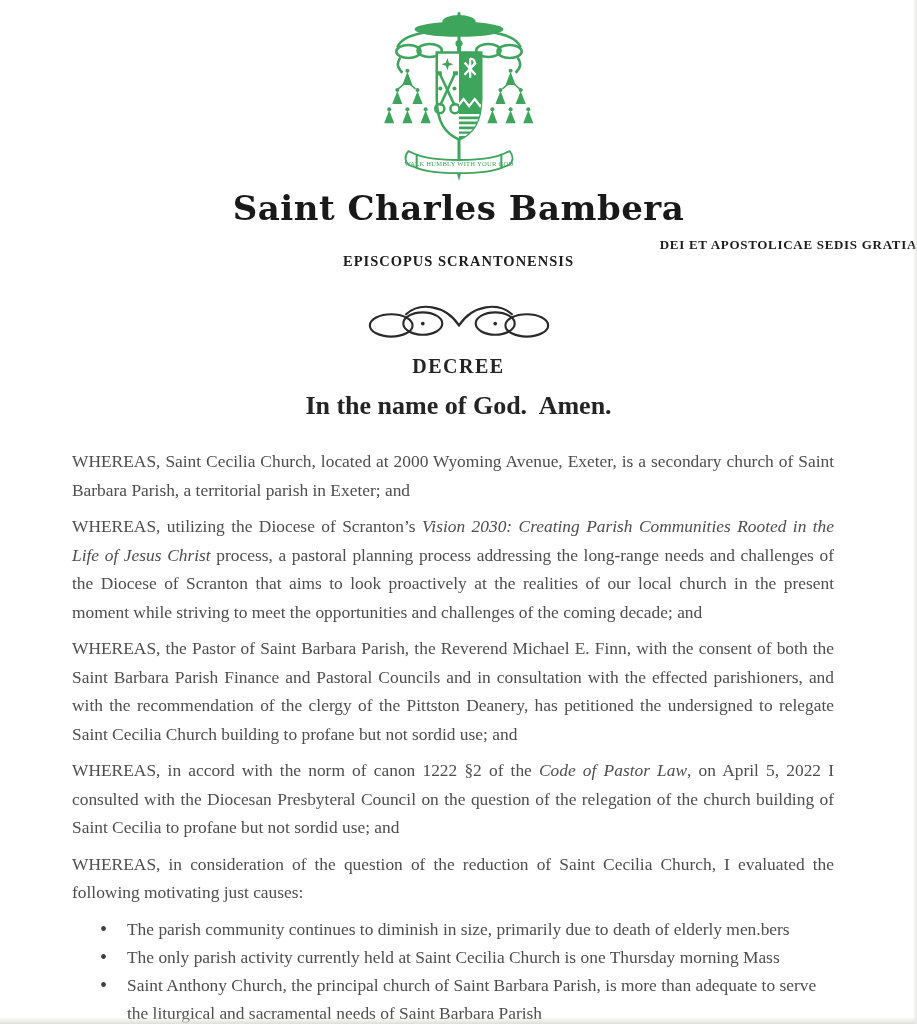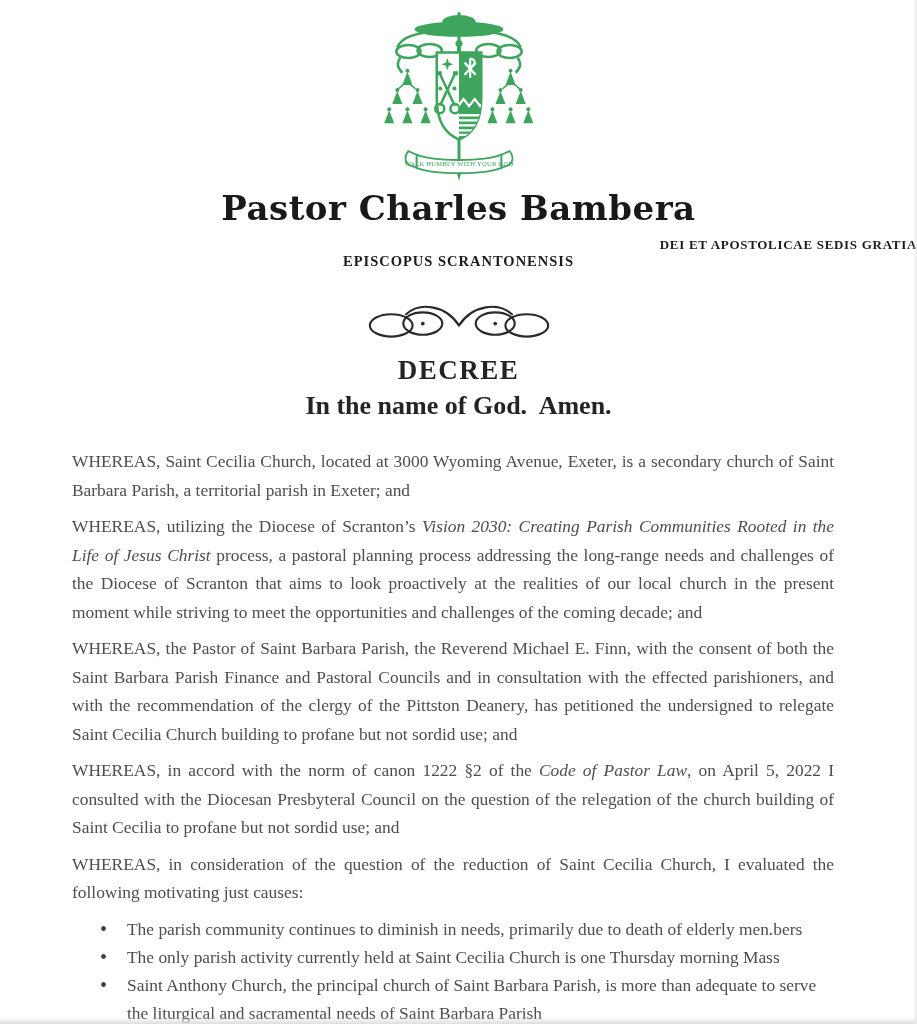--- a/index.html
+++ b/index.html
@@ -41,21 +41,21 @@
     font-weight:700;font-size:14.5px;color:#1c1c1c;letter-spacing:1px;
   }
   
   .flourish{
     position:absolute;top:298px;left:50%;transform:translateX(-50%);
   }
   
   .decree-title{
     position:absolute;top:355px;left:0;width:100%;
     text-align:center;
-    font-weight:700;font-size:27px;color:#242424;letter-spacing:1.5px;
+    font-weight:700;font-size:20px;color:#242424;letter-spacing:1.5px;
   }
   .decree-invocation{
     position:absolute;top:391px;left:0;width:100%;
     text-align:center;
     font-weight:700;font-size:26px;color:#242424;
   }
   
   .body-text{
     position:absolute;top:447px;left:72px;width:762px;
     font-size:17.4px;line-height:28.5px;
@@ -180,48 +180,48 @@
     </g>
 
     <polygon points="150,346 143,320 157,320" fill="currentColor"></polygon>
 
     <path d="M66,294 C100,308 200,308 234,294 L234,320 C200,334 100,334 66,320 Z" fill="#ffffff" stroke="currentColor" stroke-width="3.5"></path>
     <path d="M66,294 L50,287 C41,297 43,310 52,315 L66,320 Z" fill="#ffffff" stroke="currentColor" stroke-width="3.5"></path>
     <path d="M234,294 L250,287 C259,297 257,310 248,315 L234,320 Z" fill="#ffffff" stroke="currentColor" stroke-width="3.5"></path>
     <text x="150" y="317" text-anchor="middle" font-size="13" fill="currentColor" style="font-family:'Liberation Serif',serif;letter-spacing:0.5px;">WALK HUMBLY WITH YOUR GOD</text>
   </svg>
 
-  <div class="bishop-name">Pastor Charles Bambera</div>
+  <div class="bishop-name">Saint Charles Bambera</div>
   <div class="header-line1">DEI ET APOSTOLICAE SEDIS GRATIA</div>
   <div class="header-line2">EPISCOPUS SCRANTONENSIS</div>
 
   <svg class="flourish" width="195" height="40" viewBox="0 0 210 42" aria-hidden="true">
     <g fill="none" stroke="#2a2a2a" stroke-width="2.3" stroke-linecap="round">
       <ellipse cx="32" cy="29" rx="23" ry="12"></ellipse>
       <ellipse cx="66" cy="27" rx="21" ry="12"></ellipse>
       <path d="M48,17 C62,4 90,6 105,29"></path>
       <ellipse cx="178" cy="29" rx="23" ry="12"></ellipse>
       <ellipse cx="144" cy="27" rx="21" ry="12"></ellipse>
       <path d="M162,17 C148,4 120,6 105,29"></path>
     </g>
     <circle cx="66" cy="27" r="2" fill="#2a2a2a"></circle>
     <circle cx="144" cy="27" r="2" fill="#2a2a2a"></circle>
   </svg>
 
   <div class="decree-title">DECREE</div>
   <div class="decree-invocation">In the name of God.&nbsp; Amen.</div>
 
   <div class="body-text">
-    <p><span>WHEREAS, Saint Cecilia Church, located at 3000 Wyoming Avenue, Exeter, is a secondary church of Saint Barbara Parish, a territorial parish in Exeter; and</span></p>
+    <p><span>WHEREAS, Saint Cecilia Church, located at 2000 Wyoming Avenue, Exeter, is a secondary church of Saint Barbara Parish, a territorial parish in Exeter; and</span></p>
     <p><span>WHEREAS, utilizing the Diocese of Scranton’s </span><span class="it">Vision 2030: Creating Parish Communities Rooted in the Life of Jesus Christ</span><span> process, a pastoral planning process addressing the long-range needs and challenges of the Diocese of Scranton that aims to look proactively at the realities of our local church in the present moment while striving to meet the opportunities and challenges of the coming decade; and</span></p>
     <p><span>WHEREAS, the Pastor of Saint Barbara Parish, the Reverend Michael E. Finn, with the consent of both the Saint Barbara Parish Finance and Pastoral Councils and in consultation with the effected parishioners, and with the recommendation of the clergy of the Pittston Deanery, has petitioned the undersigned to relegate Saint Cecilia Church building to profane but not sordid use; and</span></p>
     <p><span>WHEREAS, in accord with the norm of canon 1222 §2 of the </span><span class="it">Code of Pastor Law</span><span>, on April 5, 2022 I consulted with the Diocesan Presbyteral Council on the question of the relegation of the church building of Saint Cecilia to profane but not sordid use; and</span></p>
     <p><span>WHEREAS, in consideration of the question of the reduction of Saint Cecilia Church, I evaluated the following motivating just causes:</span></p>
     <ul class="causes">
-      <li>The parish community continues to diminish in needs, primarily due to death of elderly men.bers</li>
+      <li>The parish community continues to diminish in size, primarily due to death of elderly men.bers</li>
       <li>The only parish activity currently held at Saint Cecilia Church is one Thursday morning Mass</li>
       <li>Saint Anthony Church, the principal church of Saint Barbara Parish, is more than adequate to serve the liturgical and sacramental needs of Saint Barbara Parish</li>
     </ul>
   </div>
 
   <div class="scan-edge-bottom"></div>
   <div class="scan-edge-right"></div>
 </div>
 
 </body></html>

